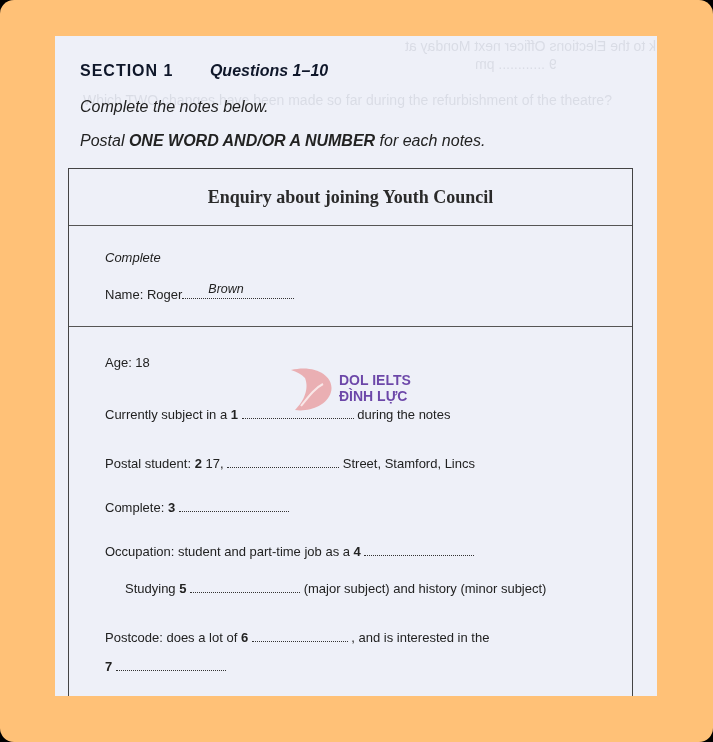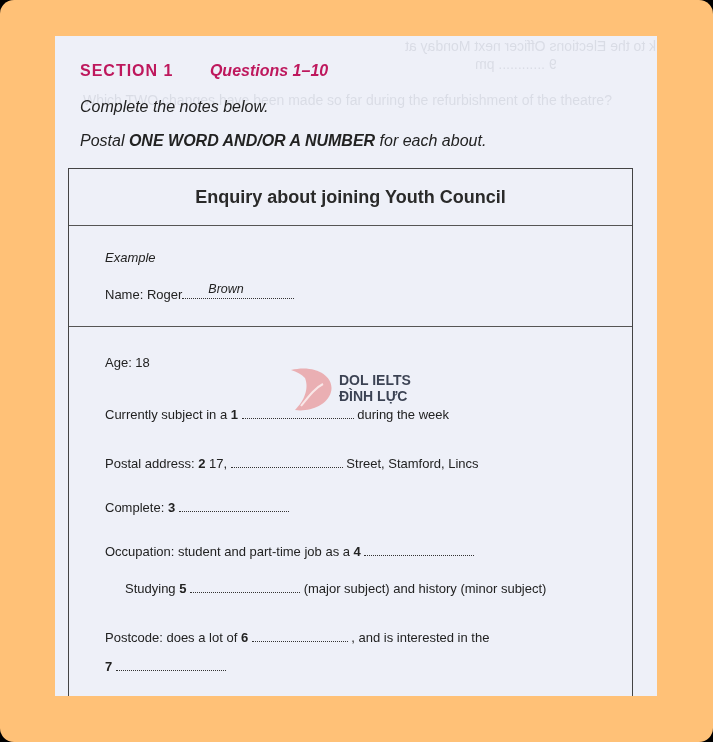--- a/index.html
+++ b/index.html
@@ -12,84 +12,84 @@
     background: #ffc177; border-radius: 14px;
   }
   .page {
     position: absolute; left: 55px; top: 36px; width: 602px; height: 660px;
     background: #eef0f8; overflow: hidden;
   }
   .ghost {
     position: absolute; color: #b5b9c4; opacity: 0.35; font-size: 14px;
     white-space: nowrap;
   }
-  .section-head { position: absolute; left: 25px; top: 26px; font-size: 16px; color: #be185d; }
+  .section-head { position: absolute; left: 25px; top: 26px; font-size: 16px; color: #0f172a; }
   .section-head .sec { font-weight: bold; letter-spacing: 1px; }
   .section-head .qs { font-weight: bold; font-style: italic; margin-left: 32px; }
   .instr { position: absolute; left: 25px; font-size: 16px; font-style: italic; color: #222; }
   .instr b { font-style: italic; }
   .box {
     position: absolute; left: 13px; top: 132px; width: 563px; height: 540px;
     border: 1.5px solid #444; border-bottom: none;
   }
   .box-title {
     height: 56px; border-bottom: 1.5px solid #555; display: flex;
     align-items: center; justify-content: center;
-    font-family: Liberation Sans, sans-serif; font-weight: bold; font-size: 18px; color: #2a2a2a;
+    font-family: Liberation Serif, serif; font-weight: bold; font-size: 18px; color: #2a2a2a;
   }
   .example { height: 100px; border-bottom: 1.5px solid #555; position: relative; }
   .line { position: absolute; left: 36px; font-size: 13px; color: #222; white-space: nowrap; }
   .dots {
     display: inline-block; border-bottom: 1px dotted #333; height: 12px; vertical-align: baseline;
   }
   .handwritten { font-style: italic; font-size: 12.5px; padding-left: 26px; text-align: center; }
   .watermark { position: absolute; left: 232px; top: 330px; width: 140px; height: 50px; }
   .wm-logo { position: absolute; left: 0; top: 0; }
   .wm-text {
     position: absolute; left: 52px; top: 6px; font-weight: bold; font-size: 14px;
-    color: #0f172a; opacity: 0.8; line-height: 16px;
+    color: #4c1d95; opacity: 0.8; line-height: 16px;
   }
 </style>
 </head>
 <body>
 
 <div class="frame">
   <div class="page">
 
     <div class="ghost" style="left:350px;top:2px;transform:scaleX(-1);">Will come to talk to the Elections Officer next Monday at</div>
     <div class="ghost" style="left:420px;top:20px;transform:scaleX(-1);">9 ............ pm</div>
     <div class="ghost" style="left:28px;top:56px;">Which TWO changes have been made so far during the refurbishment of the theatre?</div>
 
     <div class="section-head">
       <span class="sec">SECTION 1</span>
       <span class="qs">Questions 1–10</span>
     </div>
     <div class="instr" style="top:62px;">Complete the notes below.</div>
     <div class="instr" style="top:96px;">
-      <span>Postal </span><b>ONE WORD AND/OR A NUMBER</b><span> for each about.</span>
+      <span>Postal </span><b>ONE WORD AND/OR A NUMBER</b><span> for each notes.</span>
     </div>
 
     <div class="box">
       <div class="box-title">Enquiry about joining Youth Council</div>
       <div class="example">
-        <div class="line" style="top:24px;font-style:italic;">Example</div>
+        <div class="line" style="top:24px;font-style:italic;">Complete</div>
         <div class="line" style="top:60px;">
           <span>Name: Roger</span><span class="dots" style="width:112px;position:relative;"><span class="handwritten" style="position:absolute;left:0;top:-4px;">Brown</span></span>
         </div>
       </div>
 
       <div class="line" style="top:186px;">Age: 18</div>
 
       <div class="line" style="top:237px;">
         <span>Currently subject in a </span><b>1</b>
-        <span class="dots" style="width:112px;"></span><span> during the week</span>
+        <span class="dots" style="width:112px;"></span><span> during the notes</span>
       </div>
 
       <div class="line" style="top:286px;">
-        <span>Postal address: </span><b>2</b><span> 17, </span><span class="dots" style="width:112px;"></span><span> Street, Stamford, Lincs</span>
+        <span>Postal student: </span><b>2</b><span> 17, </span><span class="dots" style="width:112px;"></span><span> Street, Stamford, Lincs</span>
       </div>
 
       <div class="line" style="top:330px;">
         <span>Complete: </span><b>3</b>
         <span class="dots" style="width:110px;"></span>
       </div>
 
       <div class="line" style="top:374px;">
         <span>Occupation: student and part-time job as a </span><b>4</b>
         <span class="dots" style="width:110px;"></span>

